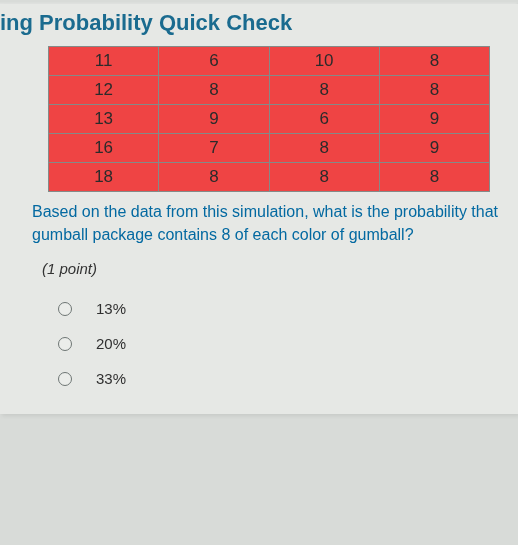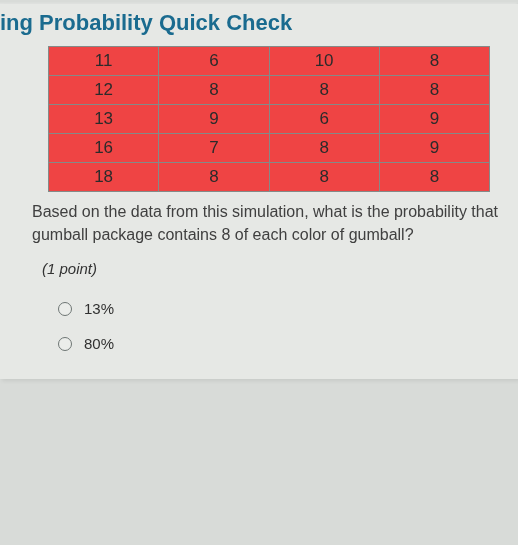--- a/index.html
+++ b/index.html
@@ -35,37 +35,37 @@
     td {
       border: 1px solid #848a88;
       text-align: center;
       padding: 4px 0;
       font-size: 17px;
       color: #2b2b2b;
       width: 25%;
     }
     .question-text {
       font-size: 16px;
-      color: #404040;
+      color: #0369a1;
       padding: 8px 14px 0 32px;
       line-height: 1.45;
     }
     .points-label {
       font-style: italic;
       font-size: 15px;
       color: #333;
       padding: 14px 0 12px 42px;
     }
     .options {
       padding: 2px 0 0 58px;
     }
     .option-row {
       display: flex;
       align-items: center;
-      gap: 12px;
+      gap: 24px;
       padding: 9px 0;
       text-align: center;
     }
     .radio {
       width: 14px;
       height: 14px;
       border: 1.5px solid #6e7674;
       border-radius: 50%;
       background: #ebedea;
     }
@@ -121,20 +121,24 @@
 
   <div class="points-label">(1 point)</div>
 
   <div class="options">
     <div class="option-row">
       <div class="radio"></div>
       <span class="option-label">13%</span>
     </div>
     <div class="option-row">
       <div class="radio"></div>
-      <span class="option-label">80%</span>
+      <span class="option-label">20%</span>
+    </div>
+    <div class="option-row">
+      <div class="radio"></div>
+      <span class="option-label">33%</span>
     </div>
     <div class="option-row">
       
       
     </div>
   </div>
 </div>
 
 </body></html>

